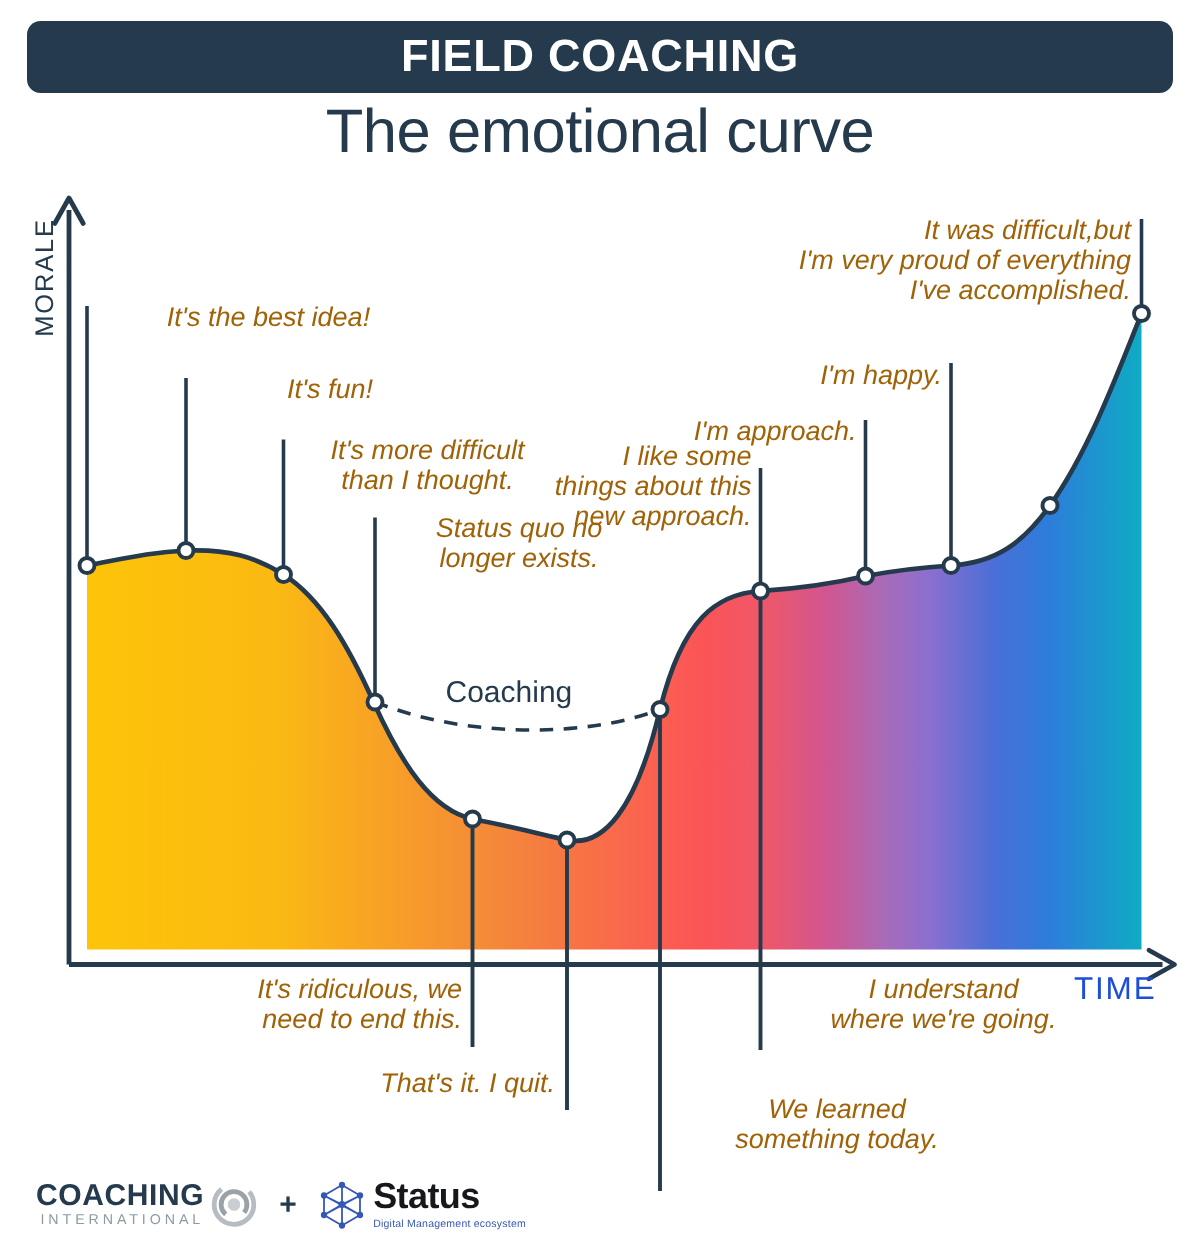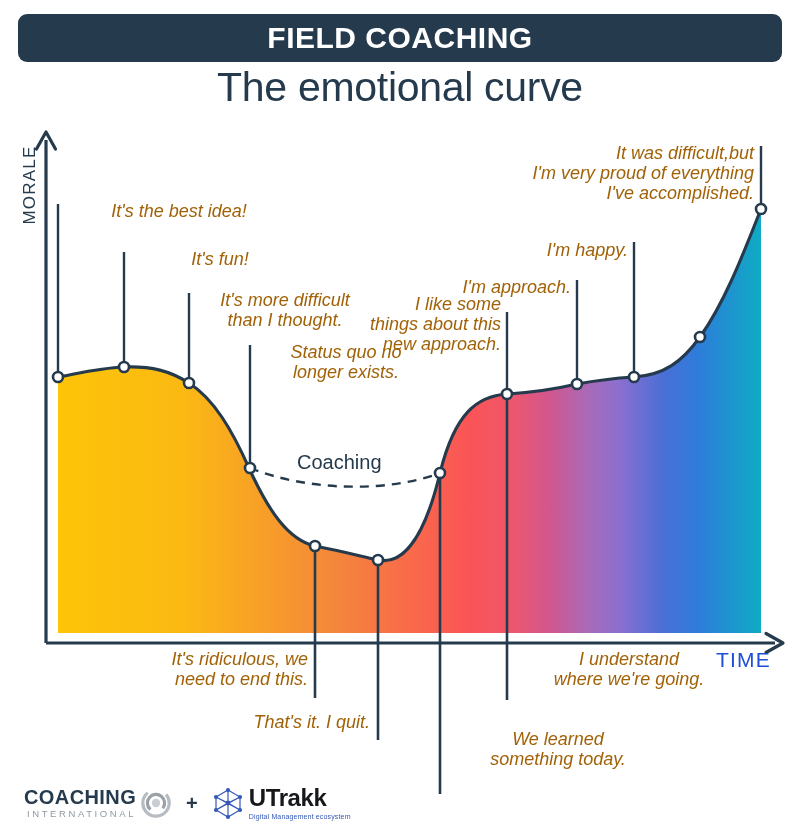--- a/index.html
+++ b/index.html
@@ -237,19 +237,19 @@
           <circle cx="17" cy="4" r="2.1"></circle>
           <circle cx="29" cy="11" r="2.1"></circle>
           <circle cx="29" cy="24" r="2.1"></circle>
           <circle cx="17" cy="31" r="2.1"></circle>
           <circle cx="5" cy="24" r="2.1"></circle>
           <circle cx="5" cy="11" r="2.1"></circle>
           <circle cx="17" cy="17" r="2.4"></circle>
         </g>
       </svg>
       <div class="ut-text">
-        <span class="ut-main">UTrakk</span>
+        <span class="ut-main">Status</span>
         <span class="ut-sub">Digital Management ecosystem</span>
       </div>
     </div>
   </div>
 
 </div>
 
 </body></html>

